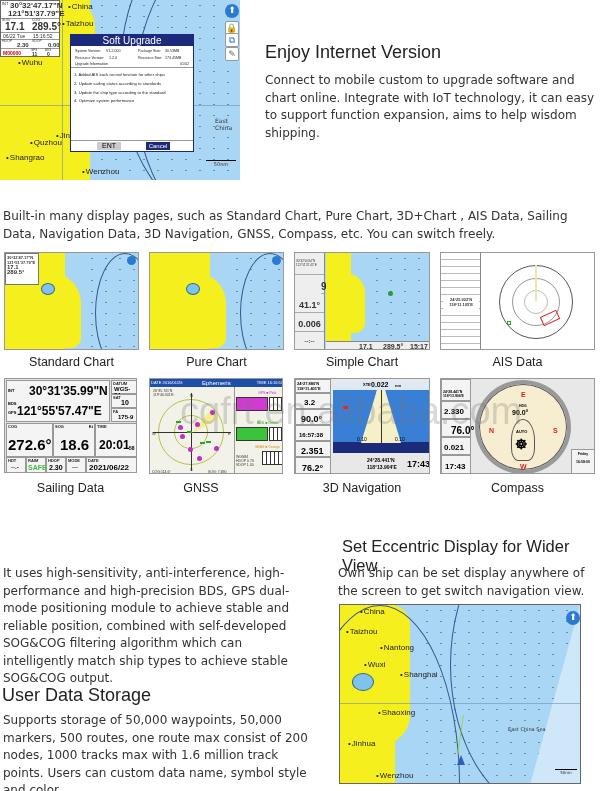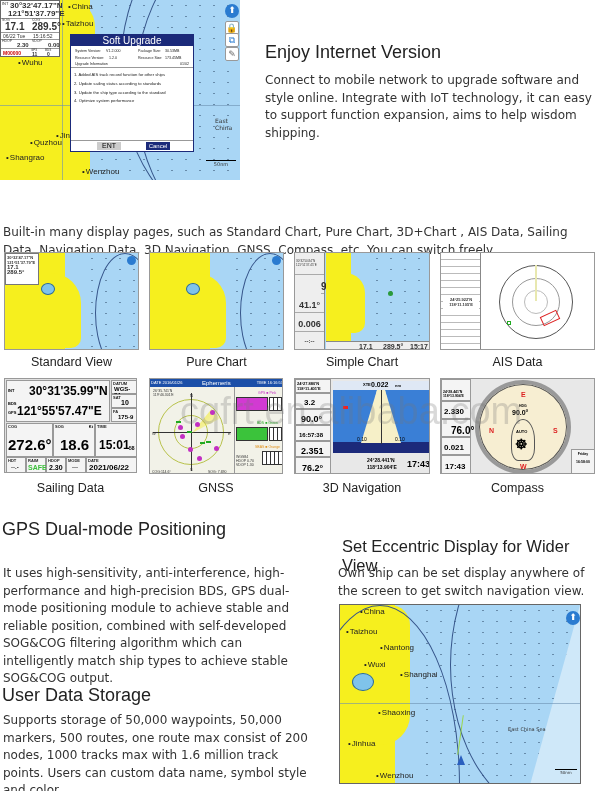--- a/index.html
+++ b/index.html
@@ -97,34 +97,34 @@
       <div>4. Optimize system performance</div>
     </div>
     <div style="position:relative;height:10px;border-top:1px solid #999;">
       <span class="abs btn" style="left:26px;top:1px;width:24px;height:8px;background:#ccc;color:#000;font-size:7px;text-align:center;line-height:8px;">ENT</span>
       <span class="abs btn" style="left:75px;top:1px;width:24px;height:8px;background:#1b2a7a;color:#fff;font-size:6px;text-align:center;line-height:8px;">Cancel</span>
     </div>
   </div>
 </div>
 
 <div class="abs fs-title" style="left:265px;top:42px;">Enjoy Internet Version</div>
-<div class="abs fs-body" style="left:265px;top:72px;width:335px;">Connect to mobile network to upgrade software and style online. Integrate with IoT technology, it can easy to support function expansion, aims to help wisdom shipping.</div>
-
-<div class="abs fs-body" style="left:3px;top:224px;width:597px;">Built-in many display pages, such as Standard Chart, Pure Chart, 3D+Chart , AIS Data, Sailing Data, Navigation Data, 3D Navigation, GNSS, Compass, etc. You can switch freely.</div>
+<div class="abs fs-body" style="left:265px;top:72px;width:335px;">Connect to mobile custom to upgrade software and chart online. Integrate with IoT technology, it can easy to support function expansion, aims to help wisdom shipping.</div>
+
+<div class="abs fs-body" style="left:3px;top:208px;width:597px;">Built-in many display pages, such as Standard Chart, Pure Chart, 3D+Chart , AIS Data, Sailing Data, Navigation Data, 3D Navigation, GNSS, Compass, etc. You can switch freely.</div>
 
 <div class="thumb" style="left:4px;top:252px;width:135px;height:98px;">
   <div class="landshape" style="position:absolute;left:0;top:0;width:60px;height:98px;background:#f6ef1e;"></div>
   <div class="landshape" style="position:absolute;left:40px;top:20px;width:36px;height:75px;background:#f6ef1e;border-radius:0 30px 10px 0;"></div>
   <div class="lake" style="position:absolute;left:36px;top:30px;width:14px;height:12px;background:#7fc3ea;border-radius:50%;border:1px solid #2a6a9a;"></div>
   <div class="dots" style="left:80px;"></div>
   <div class="abs" style="left:90px;top:0;width:60px;height:120px;border:1px solid #36558a;border-radius:50%;"></div>
   <div class="abs" style="left:0;top:0;width:34px;height:32px;background:#fff;border:1px solid #777;font-size:4px;font-weight:bold;line-height:5px;padding:1px;font-family:'Liberation Sans',sans-serif;">30°32'47.17"N<br>121°51'37.79"E<br><span style="font-size:6px;">17.1 289.5°</span></div>
   <div class="iconbtn" style="left:122px;top:3px;width:9px;height:9px;border-radius:50%;background:#2a7bd0;border:none;"></div>
 </div>
-<div class="caption" style="left:4px;top:355px;width:135px;">Standard View</div>
+<div class="caption" style="left:4px;top:355px;width:135px;">Standard Chart</div>
 
 <div class="thumb" style="left:149px;top:252px;width:135px;height:98px;">
   <div class="abs" style="left:0;top:0;width:60px;height:98px;background:#f6ef1e;"></div>
   <div class="abs" style="left:40px;top:20px;width:36px;height:75px;background:#f6ef1e;border-radius:0 30px 10px 0;"></div>
   <div class="abs" style="left:36px;top:30px;width:14px;height:12px;background:#7fc3ea;border-radius:50%;border:1px solid #2a6a9a;"></div>
   <div class="dots" style="left:80px;"></div>
   <div class="abs" style="left:90px;top:0;width:60px;height:120px;border:1px solid #36558a;border-radius:50%;"></div>
   <div class="iconbtn" style="left:122px;top:3px;width:9px;height:9px;border-radius:50%;background:#2a7bd0;border:none;"></div>
 </div>
 <div class="caption" style="left:149px;top:355px;width:135px;">Pure Chart</div>
@@ -187,21 +187,21 @@
       <span class="lbl">COG</span>
       <span class="abs" style="left:1px;top:12px;font-size:15px;">272.6°</span>
     </div>
   <div class="cell" style="left:48px;top:44px;width:42px;height:34px;">
       <span class="lbl">SOG</span>
       <span class="abs" style="right:1px;top:0;font-size:4px;">Kt</span>
       <span class="abs" style="left:6px;top:12px;font-size:15px;">18.6</span>
     </div>
   <div class="cell" style="left:90px;top:44px;width:42px;height:34px;">
       <span class="lbl">TIME</span>
-      <span class="abs" style="left:3px;top:14px;font-size:12px;">15:01</span>
+      <span class="abs" style="left:3px;top:14px;font-size:12px;">20:01</span>
       <span class="abs" style="left:33px;top:21px;font-size:5px;">58</span>
     </div>
   <div class="cell" style="left:1px;top:78px;width:20px;height:16px;">
       <span class="lbl">HDT</span>
       <span class="abs" style="left:4px;top:6px;font-size:6px;">--.-</span>
     </div>
   <div class="cell" style="left:21px;top:78px;width:20px;height:16px;">
       <span class="lbl">RAIM</span>
       <span class="abs" style="left:1px;top:6px;font-size:7px;color:#3bbf3b;">SAFE</span>
     </div>
@@ -256,21 +256,21 @@
   <div class="abs" style="left:119px;top:18px;width:14px;height:14px;background:repeating-linear-gradient(90deg,#fff 0 3px,#333 3px 4px);border:1px solid #333;"></div>
   <span class="abs" style="left:107px;top:42px;font-size:3.5px;color:#2a2;">BDS ■ Green</span>
   <div class="abs" style="left:86px;top:48px;width:32px;height:14px;background:#3bc33b;border:1px solid #333;"></div>
   <div class="abs" style="left:119px;top:48px;width:14px;height:14px;background:repeating-linear-gradient(90deg,#fff 0 3px,#333 3px 4px);border:1px solid #333;"></div>
   <span class="abs" style="left:105px;top:66px;font-size:3.5px;color:#e0901a;">SBAS ■ Orange</span>
   <div class="abs" style="left:112px;top:72px;width:21px;height:14px;background:repeating-linear-gradient(90deg,#fff 0 3px,#333 3px 4px);border:1px solid #333;"></div>
   <span class="abs" style="left:86px;top:76px;font-size:3.5px;">WGS84</span>
   <span class="abs" style="left:86px;top:80px;font-size:3.5px;">HDOP 0.70</span>
   <span class="abs" style="left:86px;top:84px;font-size:3.5px;">VDOP 1.30</span>
 </div>
-<div class="caption" style="left:149px;top:481px;width:134px;">GNSS</div>
+<div class="caption" style="left:134px;top:481px;width:134px;">GNSS</div>
 
 <div class="thumb" style="left:294px;top:378px;width:136px;height:96px;background:#e8e8e8;font-family:'Liberation Sans',sans-serif;font-weight:bold;color:#000;">
   <div class="abs" style="left:0;top:0;width:36px;height:96px;">
     <div class="cell" style="left:0;top:0;width:36px;height:14px;font-size:4px;padding:1px;"><span>24°27.880'N</span><br><span>118°11.401'E</span></div>
     <div class="cell" style="left:0;top:14px;width:36px;height:16px;">
         <span class="abs" style="left:8px;top:4px;font-size:8px;">3.2</span>
       </div>
     <div class="cell" style="left:0;top:30px;width:36px;height:16px;">
         <span class="abs" style="left:5px;top:4px;font-size:9px;">90.0°</span>
       </div>
@@ -327,21 +327,20 @@
   <span class="abs" style="left:78px;top:25px;font-size:3.5px;">HDG</span>
   <span class="abs" style="left:71px;top:30px;font-size:7px;">90.0°</span>
   <div class="abs" style="left:70px;top:40px;width:24px;height:42px;border:1px solid #555;border-radius:50% 50% 30% 30%;"></div>
   <span class="abs" style="left:75px;top:50px;font-size:4px;">AUTO</span>
   <span class="abs" style="left:74px;top:58px;font-size:14px;line-height:14px;">☸</span>
   <div class="abs" style="left:130px;top:70px;width:24px;height:25px;background:#f4f4f4;border:1px solid #999;font-size:3.5px;text-align:center;padding-top:2px;"><span>Friday</span><br><br><span>16:58:00</span></div>
 </div>
 <div class="caption" style="left:440px;top:481px;width:155px;">Compass</div>
 
 <div class="abs fs-title" style="left:2px;top:519px;line-height:20px;">
-  <div>GPS Dual-mode Positioning</div>
 </div>
 <div class="abs fs-body" style="left:3px;top:565px;width:310px;">It uses high-sensitivity, anti-interference, high-performance and high-precision BDS, GPS dual-mode positioning module to achieve stable and reliable position, combined with self-developed SOG&amp;COG filtering algorithm which can intelligently match ship types to achieve stable SOG&amp;COG output.</div>
 
 <div class="abs fs-title" style="left:2px;top:685px;">User Data Storage</div>
 <div class="abs fs-body" style="left:3px;top:712px;width:315px;">Supports storage of 50,000 waypoints, 50,000 markers, 500 routes, one route max consist of 200 nodes, 1000 tracks max with 1.6 million track points. Users can custom data name, symbol style and color.</div>
 
 <div class="abs fs-title" style="left:342px;top:537px;font-size:16.5px;">Set Eccentric Display for Wider View</div>
 <div class="abs fs-body" style="left:338px;top:565px;width:262px;">Own ship can be set display anywhere of the screen to get switch navigation view.</div>
 
 <div class="map" style="left:339px;top:604px;width:242px;height:180px;border:1px solid #666;">

